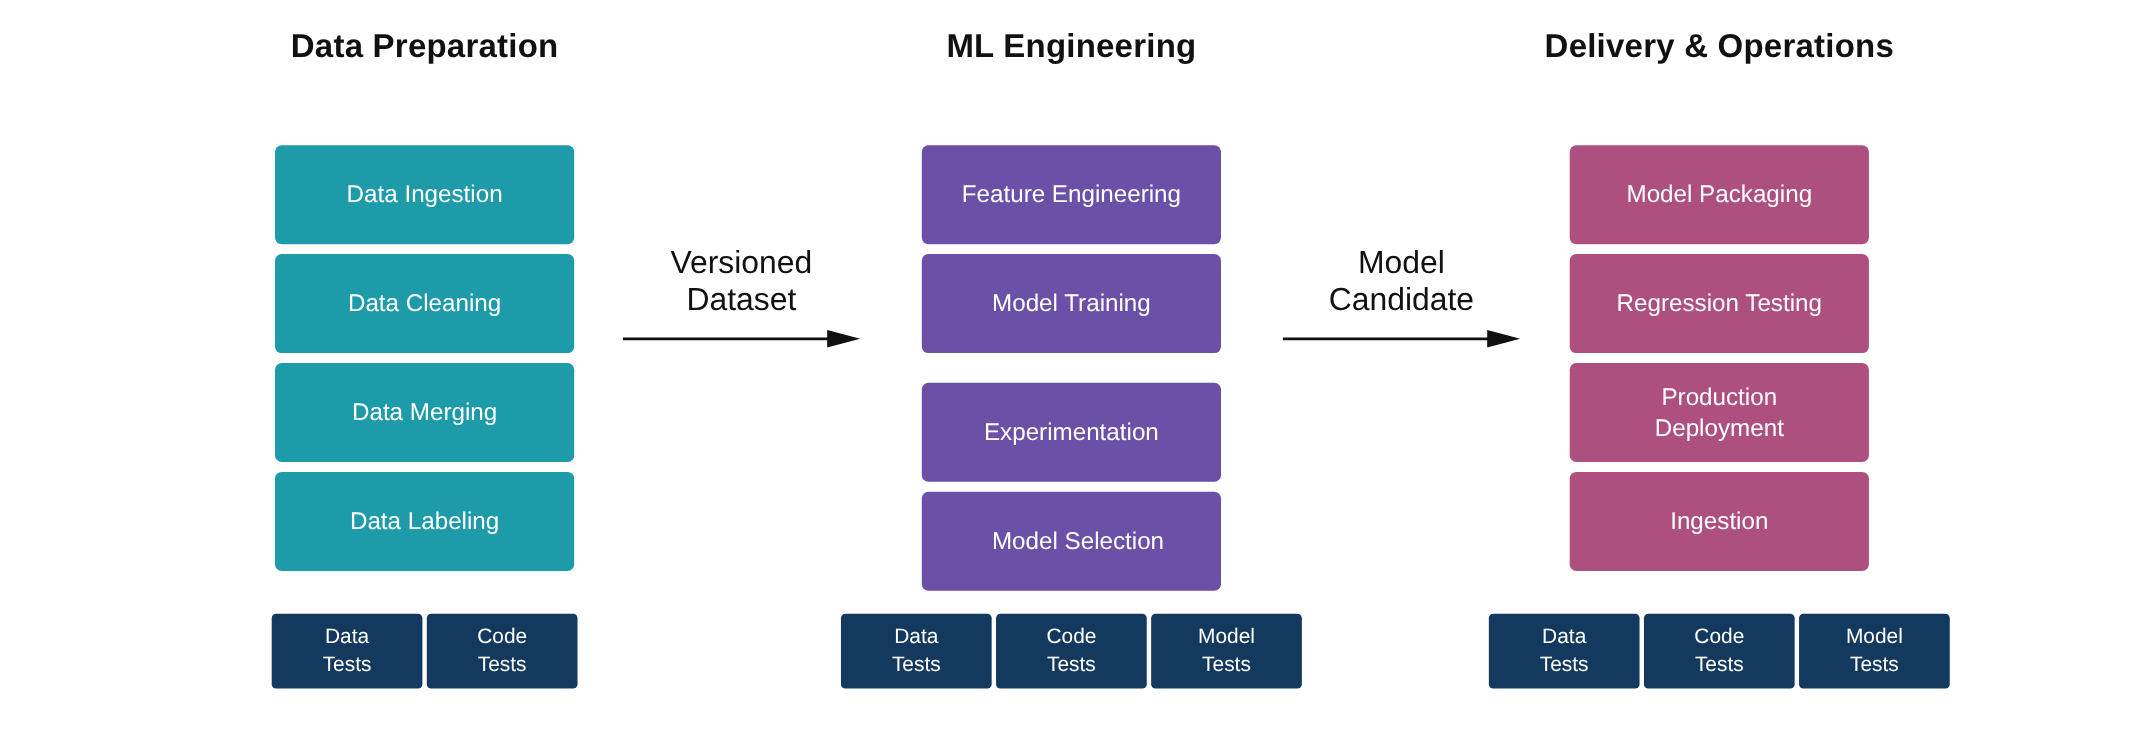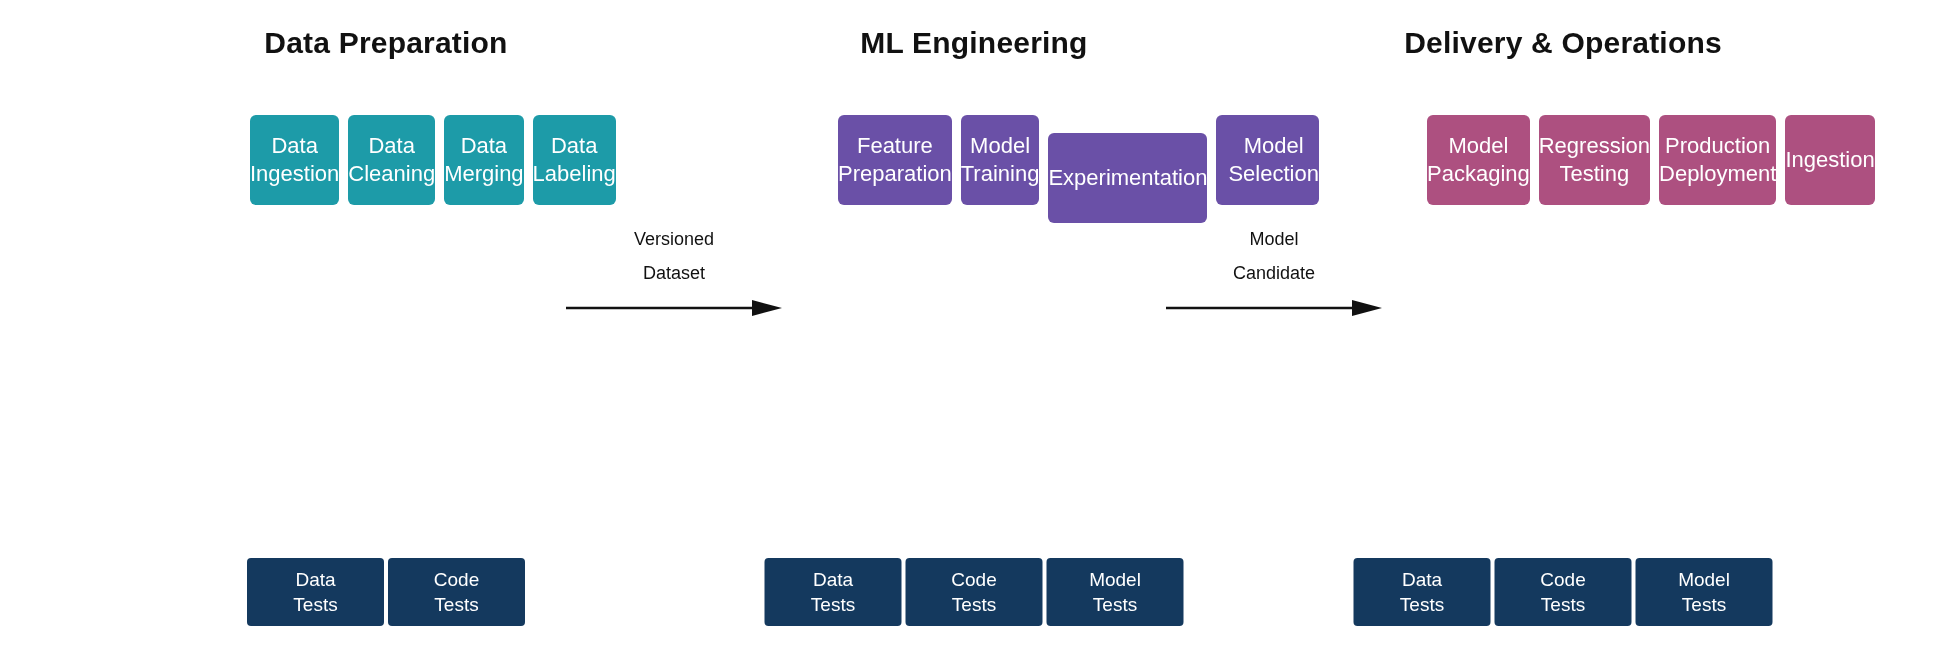--- a/index.html
+++ b/index.html
@@ -27,25 +27,27 @@
     transform: translateX(-50%);
     white-space: nowrap;
     font-size: 30px;
     font-weight: 700;
     color: #111111;
     letter-spacing: 0.2px;
   }
 
   .box-stack {
     position: absolute;
-    top: 115px;
+    top: 132px;
     left: 0;
     width: 272px;
     display: flex;
+    flex-direction: column;
     gap: 9px;
+    align-items: flex-end;
   }
 
   .stage-box {
     width: 272px;
     height: 90px;
     border-radius: 6px;
     display: flex;
     align-items: center;
     justify-content: center;
     color: #ffffff;
@@ -78,21 +80,21 @@
     white-space: pre-line;
   }
 
   .arrow-group { position: absolute; }
   #arrow-0 { left: 566px;  top: 222px; width: 216px; }
   #arrow-1 { left: 1166px; top: 222px; width: 216px; }
 
   .arrow-label {
     width: 100%;
     text-align: center;
-    font-size: 18px;
+    font-size: 29px;
     line-height: 34px;
     color: #111111;
     white-space: pre-line;
     margin-bottom: 8px;
   }
 
   .arrow-svg { display: block; width: 216px; height: 20px; }
 </style>
 </head>
 <body>
@@ -120,21 +122,21 @@
 Dataset</div>
     <svg class="arrow-svg" viewBox="0 0 216 20">
       <line x1="0" y1="10" x2="188" y2="10" stroke="#111111" stroke-width="2.5"></line>
       <polygon points="186,2 216,10 186,18" fill="#111111"></polygon>
     </svg>
   </div>
 
   <div class="column" id="col-1">
     <div class="column-title">ML Engineering</div>
     <div class="box-stack">
-      <div class="stage-box" style="background-color: rgb(106, 80, 167);">Feature Preparation</div>
+      <div class="stage-box" style="background-color: rgb(106, 80, 167);">Feature Engineering</div>
       <div class="stage-box" style="background-color: rgb(106, 80, 167);">Model Training</div>
       <div class="stage-box" style="background-color: rgb(106, 80, 167); margin-top: 18px;">Experimentation</div>
       <div class="stage-box" style="background-color: rgb(106, 80, 167); padding-left: 12px;">Model Selection</div>
     </div>
     <div class="test-row">
       <div class="test-box" style="background-color: rgb(20, 57, 94);">Data
 Tests</div>
       <div class="test-box" style="background-color: rgb(20, 57, 94);">Code
 Tests</div>
       <div class="test-box" style="background-color: rgb(20, 57, 94);">Model

